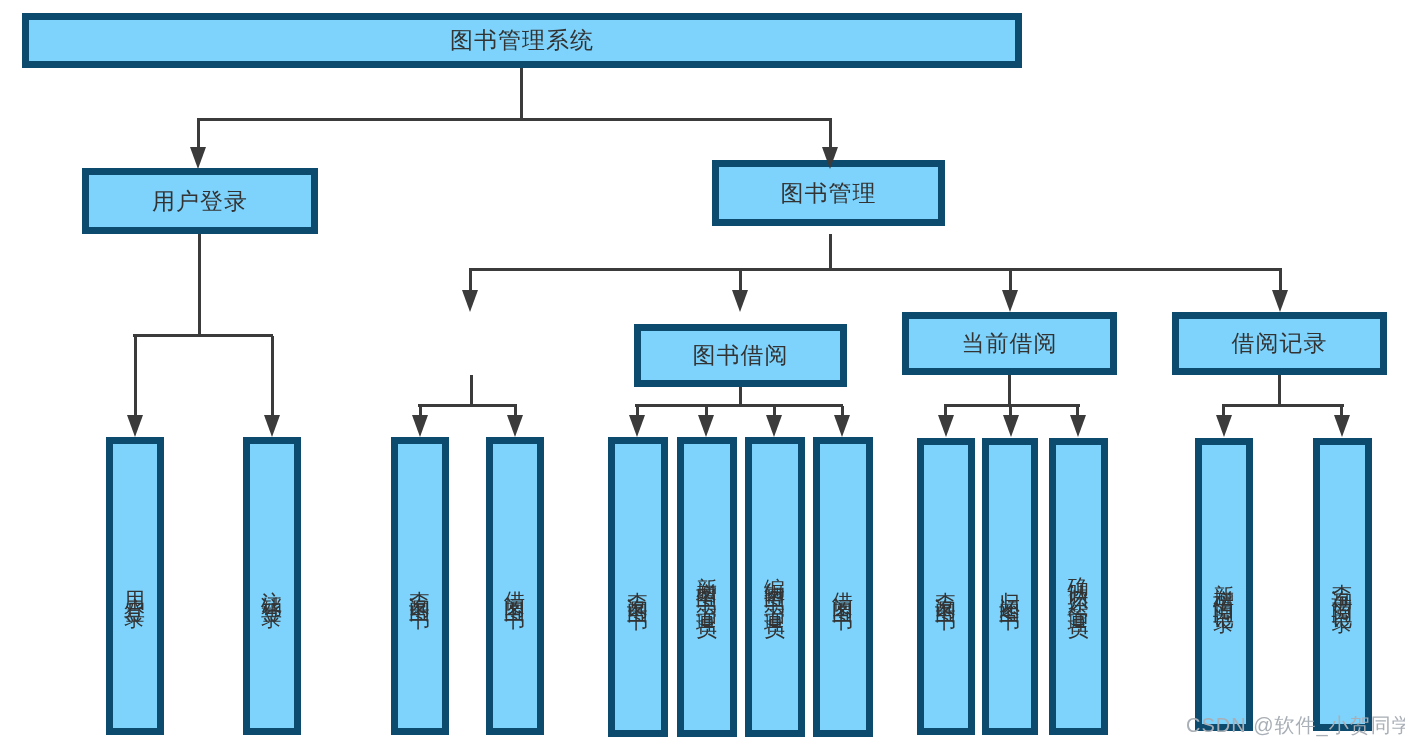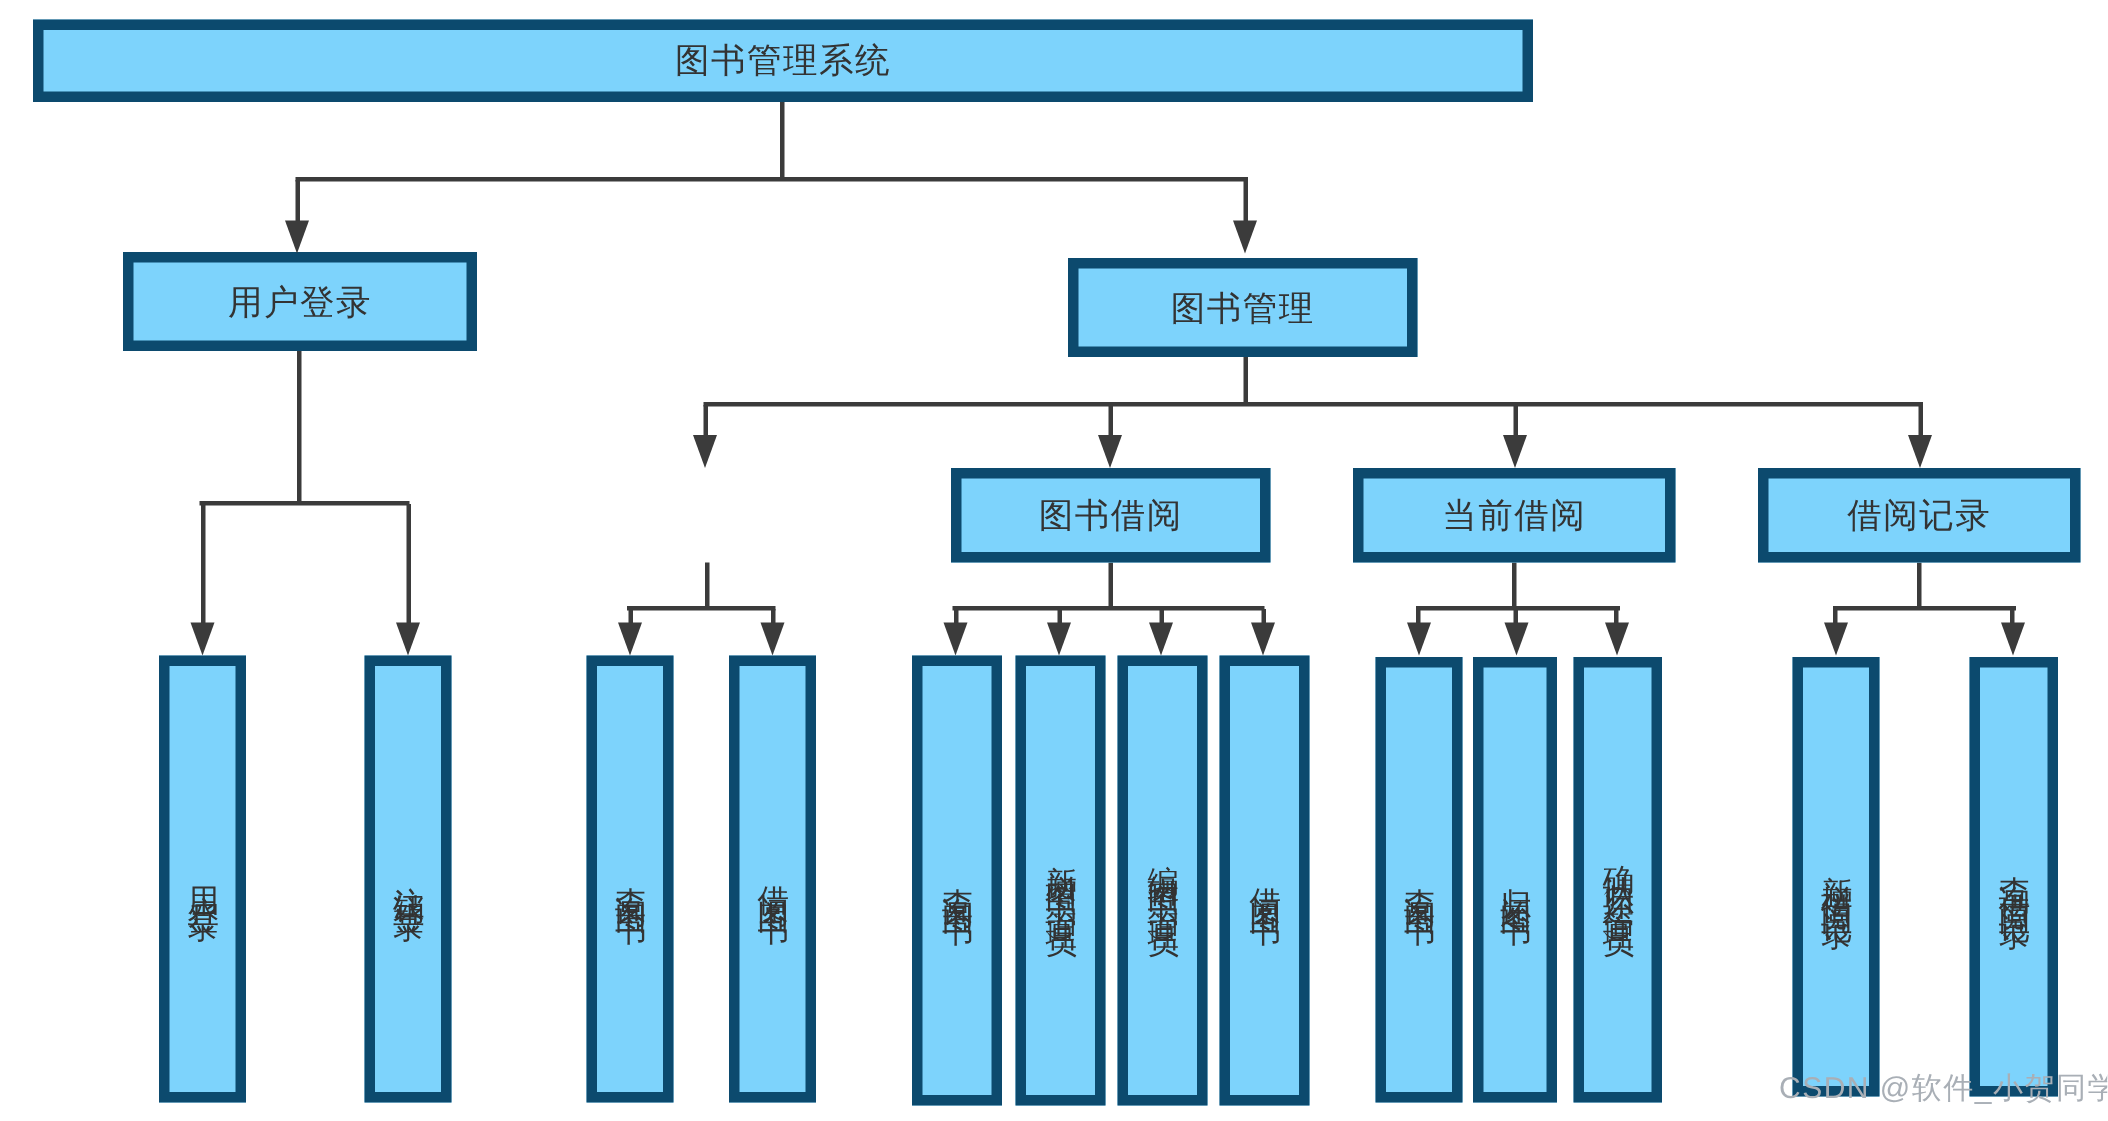--- a/index.html
+++ b/index.html
@@ -122,25 +122,25 @@
   <div class="arrow" style="left:1216px;top:415px"></div>
   <div class="arrow" style="left:1334px;top:415px"></div>
 
   <div class="box" style="left:22px;top:13px;width:1000px;height:55px">
     <span class="label">图书管理系统</span>
   </div>
 
   <div class="box" style="left:82px;top:168px;width:236px;height:66px">
     <span class="label">用户登录</span>
   </div>
-  <div class="box" style="left:712px;top:172px;width:233px;height:66px">
+  <div class="box" style="left:712px;top:160px;width:233px;height:66px">
     <span class="label">图书管理</span>
   </div>
 
-  <div class="box" style="left:634px;top:312px;width:213px;height:63px">
+  <div class="box" style="left:634px;top:324px;width:213px;height:63px">
     <span class="label">图书借阅</span>
   </div>
   <div class="box" style="left:902px;top:312px;width:215px;height:63px">
     <span class="label">当前借阅</span>
   </div>
   <div class="box" style="left:1172px;top:312px;width:215px;height:63px">
     <span class="label">借阅记录</span>
   </div>
 
   <div class="box" style="left:106px;top:437px;width:58px;height:298px">

